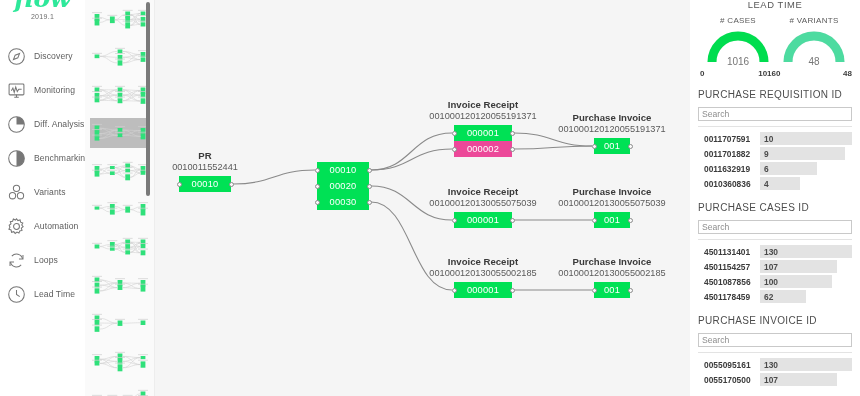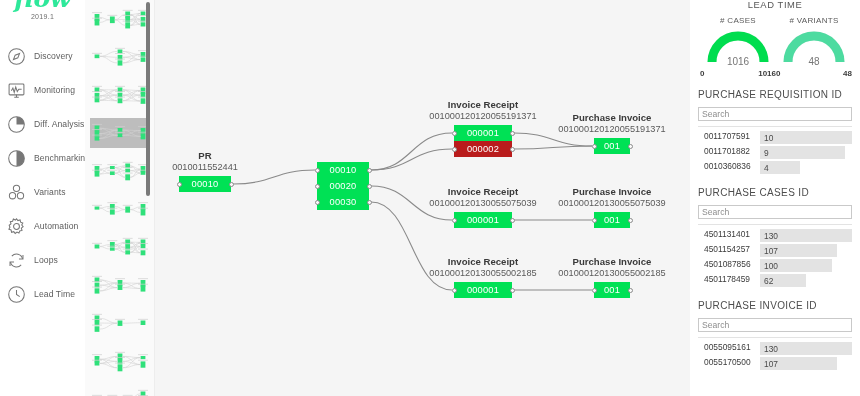--- a/index.html
+++ b/index.html
@@ -180,23 +180,24 @@
     background: #ffffff;
     font-size: 8.6px;
     color: #333;
     padding: 0 3px;
     font-family: "Liberation Sans", sans-serif;
     outline: none;
   }
   .search::placeholder { color: #8d8d8d; }
   .rows { margin-top: 5px; border-top: 1px solid #e3e3e3; padding-top: 4px; }
   .row {
-    display: flex; 
+    display: flex; align-items: center;
     height: 15px;
     cursor: pointer;
+    font-weight: bold;
   }
   .row-id {
     width: 62px; flex: 0 0 62px;
     font-size: 8.4px; color: #3b3b3b;
     padding-left: 6px;
     white-space: nowrap;
   }
   .row-bar-wrap { flex: 1 1 auto; height: 13px; position: relative; }
   .row-bar {
     height: 13px; background: #e3e3e3;
@@ -666,21 +667,21 @@
       </div>
       <div class="grp-title" style="left: 328px; top: 99px;">
         <div class="t1">Invoice Receipt</div>
         <div class="t2">001000120120055191371</div>
       </div>
       <div class="node" style="left: 299px; top: 125px; width: 58px; height: 16px; background: rgb(0, 225, 85);">
         <span>000001</span>
         <span class="port l"></span>
         <span class="port r"></span>
       </div>
-      <div class="node" style="left: 299px; top: 141px; width: 58px; height: 16px; background: #b91c1c;">
+      <div class="node" style="left: 299px; top: 141px; width: 58px; height: 16px; background: #ec4899;">
         <span>000002</span>
         <span class="port l"></span>
         <span class="port r"></span>
       </div>
       <div class="grp-title" style="left: 457px; top: 112px;">
         <div class="t1">Purchase Invoice</div>
         <div class="t2">001000120120055191371</div>
       </div>
       <div class="node" style="left: 439px; top: 138px; width: 36px; height: 16px; background: rgb(0, 225, 85);">
         <span>001</span>
@@ -765,20 +766,26 @@
                 <span class="row-bar" style="width:100%">10</span>
               </span>
             </div>
             <div class="row">
               <span class="row-id">0011701882</span>
               <span class="row-bar-wrap">
                 <span class="row-bar" style="width:92%">9</span>
               </span>
             </div>
             <div class="row">
+              <span class="row-id">0011632919</span>
+              <span class="row-bar-wrap">
+                <span class="row-bar" style="width:62%">6</span>
+              </span>
+            </div>
+            <div class="row">
               <span class="row-id">0010360836</span>
               <span class="row-bar-wrap">
                 <span class="row-bar" style="width:44%">4</span>
               </span>
             </div>
           </div></div>
         <div class="sec"><div class="sec-title">PURCHASE CASES ID</div><input class="search" type="text" value="" placeholder="Search" style=""><div class="rows">
             <div class="row">
               <span class="row-id">4501131401</span>
               <span class="row-bar-wrap">

